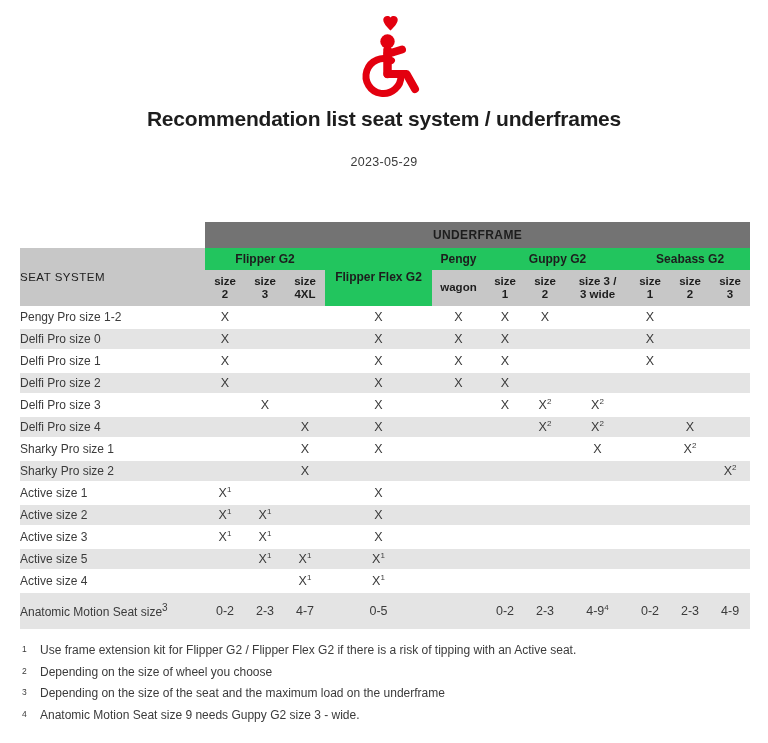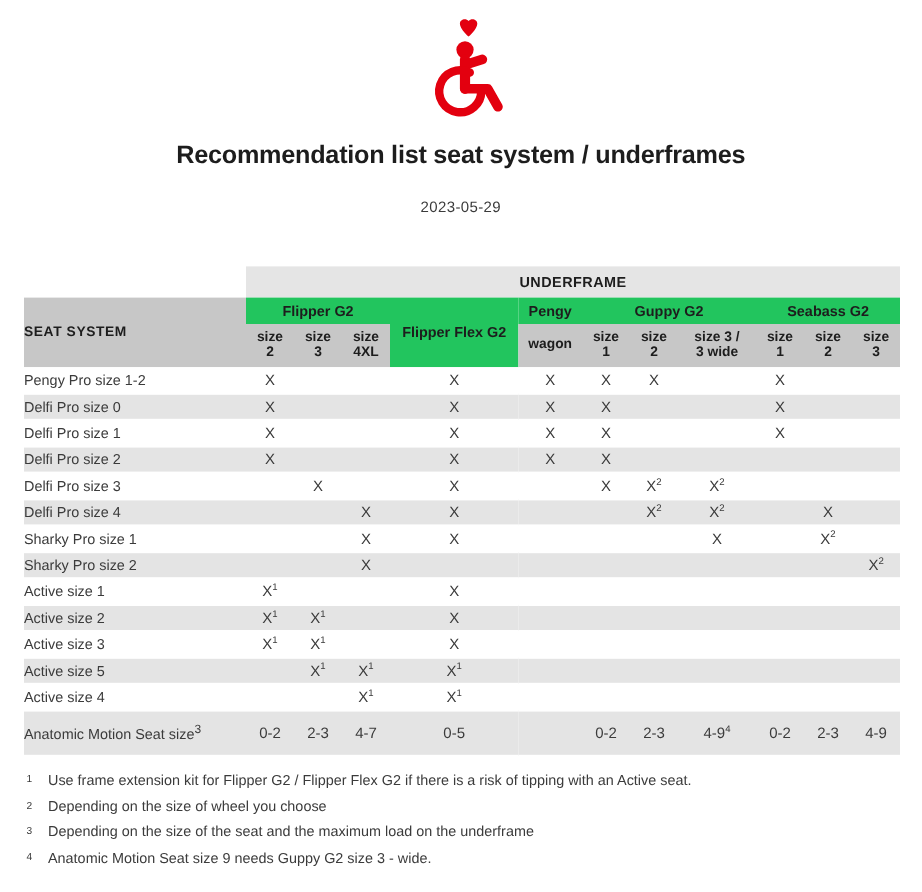--- a/index.html
+++ b/index.html
@@ -31,21 +31,21 @@
     box-sizing: border-box;
   }
   .logo-wrap svg { display: block; }
 
   .doc-title {
     text-align: center;
     font-size: 21px;
     font-weight: bold;
     color: #1d1d1d;
     letter-spacing: -0.2px;
-    margin-top: 18px;
+    margin-top: 7px;
     font-family: "Liberation Sans", sans-serif;
   }
   .doc-date {
     text-align: center;
     font-size: 12.5px;
     color: #3b3b3b;
     margin-top: 24px;
     letter-spacing: 0.3px;
   }
 
@@ -72,21 +72,21 @@
   
   col.c-seat   { width: 185px; }
   col.c-narrow { width: 40px;  }
   col.c-flex   { width: 107px; }
   col.c-pengy  { width: 53px;  }
   col.c-wide   { width: 65px;  }
   col.c-sb     { width: 40px;  }
 
   
   .uf-band {
-    background: #e5e5e5;
+    background: #737373;
     color: #1d1d1d;
     font-weight: bold;
     font-size: 12px;
     text-align: center;
     height: 26px;
     letter-spacing: 0.4px;
     border-bottom: 2px solid #ffffff;
   }
   .uf-spacer { background: #ffffff; height: 26px; }
 
@@ -115,21 +115,21 @@
     line-height: 1.15;
     border-right: 2px solid #ffffff;
     padding: 0 1px;
   }
   .sz.last { border-right: 0; }
 
   
   .seat-head {
     background: #c7c7c7;
     color: #1d1d1d;
-    font-weight: bold;
+    font-weight: normal;
     font-size: 11.5px;
     letter-spacing: 0.5px;
     padding-left: 8px;
     border-right: 2px solid #ffffff;
     vertical-align: middle;
   }
 
   
   tr.data-row { height: 22px; }
   tr.data-row.alt td { background: #e4e4e4; }

